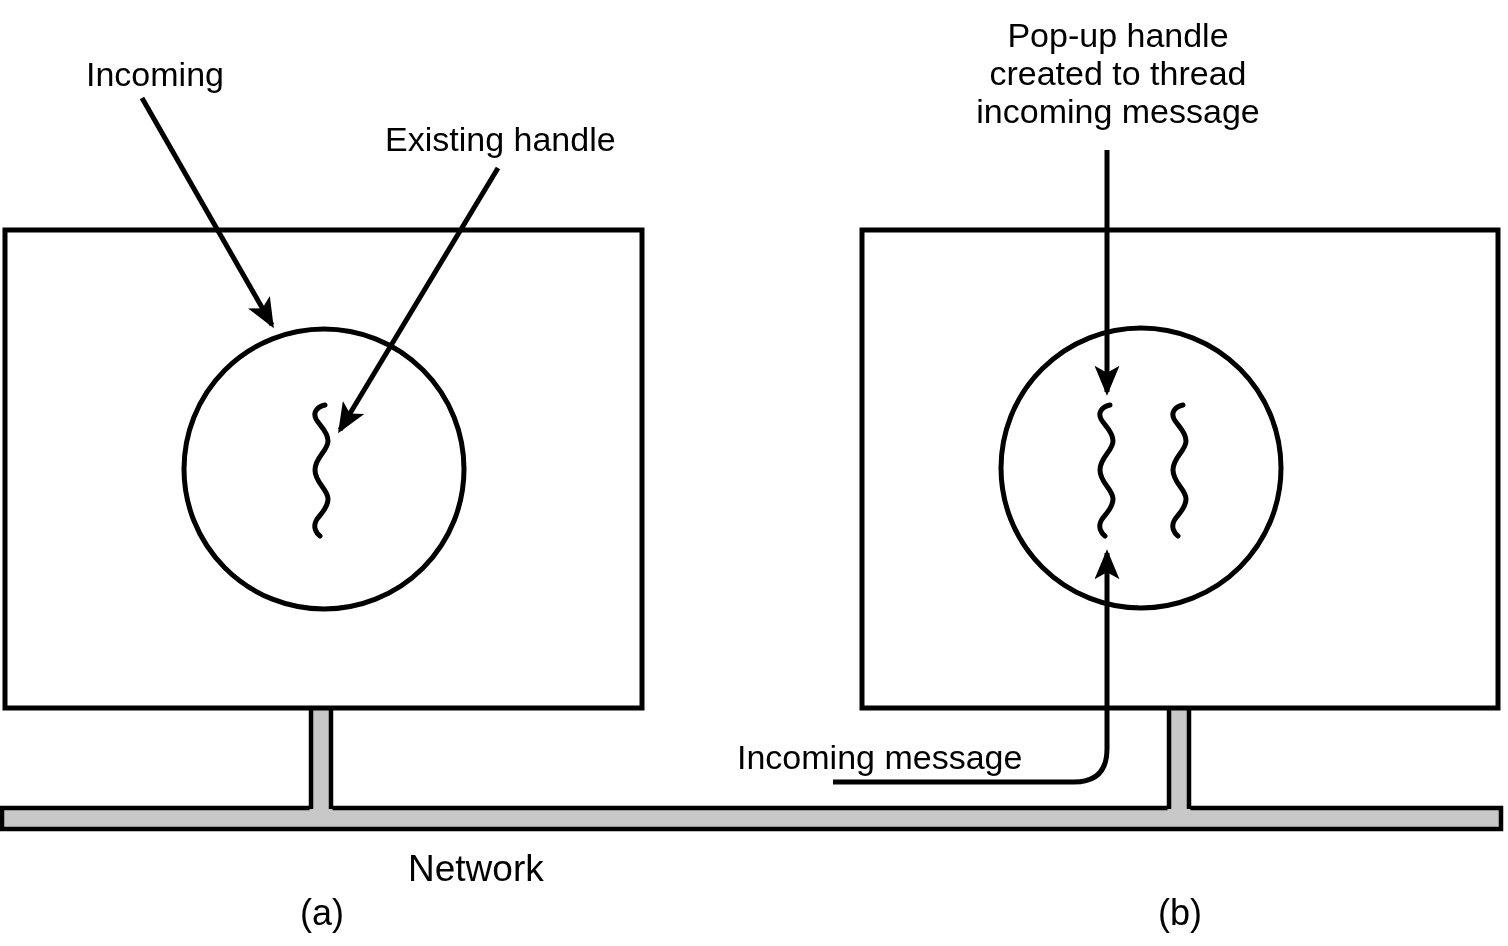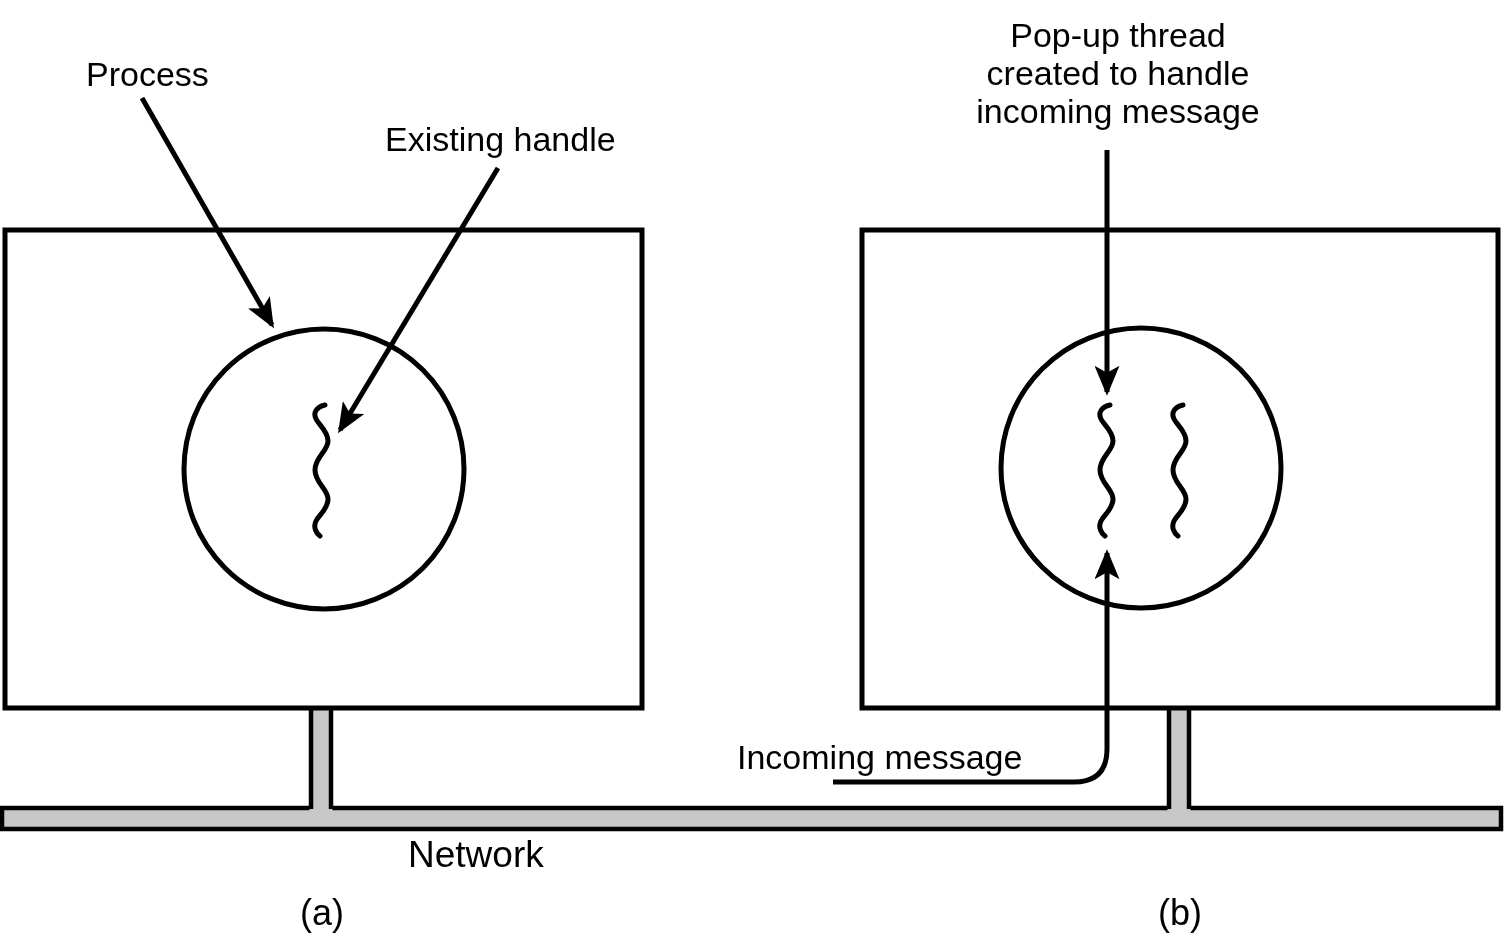--- a/index.html
+++ b/index.html
@@ -33,20 +33,21 @@
     text-align: center;
     transform: translateX(-50%);
     line-height: 38px;
   }
   .label.caption {
     transform: translateX(-50%);
     font-size: 36px;
   }
   .label.network {
     font-size: 37px;
+    margin-top: 14px;
   }
 </style>
 </head>
 <body>
 
 <div class="stage">
 
   <svg width="1508" height="946" viewBox="0 0 1508 946">
     <defs>
       <marker id="ah" viewBox="0 0 12 10" refX="10.5" refY="5" markerWidth="7" markerHeight="5" orient="auto" markerUnits="strokeWidth">
@@ -76,27 +77,27 @@
     <path transform="translate(322,404)" d="M 3,1 C -6,3 -9,9 -6,15 C -3,21 6,27 6,37 C 6,47 -7,53 -7,66 C -7,79 6,85 6,95 C 6,105 -3,111 -6,117 C -9,123 -6,129 -2,132" fill="none" stroke="#000000" stroke-width="5" stroke-linecap="round" stroke-linejoin="round"></path>
     <path transform="translate(1107,404)" d="M 3,1 C -6,3 -9,9 -6,15 C -3,21 6,27 6,37 C 6,47 -7,53 -7,66 C -7,79 6,85 6,95 C 6,105 -3,111 -6,117 C -9,123 -6,129 -2,132" fill="none" stroke="#000000" stroke-width="5" stroke-linecap="round" stroke-linejoin="round"></path>
     <path transform="translate(1180,404)" d="M 3,1 C -6,3 -9,9 -6,15 C -3,21 6,27 6,37 C 6,47 -7,53 -7,66 C -7,79 6,85 6,95 C 6,105 -3,111 -6,117 C -9,123 -6,129 -2,132" fill="none" stroke="#000000" stroke-width="5" stroke-linecap="round" stroke-linejoin="round"></path>
 
     <line x1="142" y1="98" x2="272" y2="325" stroke="#000000" stroke-width="5" marker-end="url(#ah)"></line>
     <line x1="498" y1="168" x2="340" y2="430" stroke="#000000" stroke-width="5" marker-end="url(#ah)"></line>
     <line x1="1107" y1="150" x2="1107" y2="392" stroke="#000000" stroke-width="5" marker-end="url(#ah)"></line>
     <path d="M 833,782 L 1074,782 Q 1107,782 1107,749 L 1107,553" fill="none" stroke="#000000" stroke-width="5" marker-end="url(#ah)"></path>
   </svg>
 
-  <div class="label" style="left:86px; top:57px;">Process</div>
+  <div class="label" style="left:86px; top:57px;">Incoming</div>
 
   <div class="label" style="left:385px; top:122px;">Existing handle</div>
 
   <div class="label popup" style="left:1118px; top:16px;">
-    <div>Pop-up thread</div>
-    <div>created to handle</div>
+    <div>Pop-up handle</div>
+    <div>created to thread</div>
     <div>incoming message</div>
   </div>
 
   <div class="label" style="left:737px; top:740px;">Incoming message</div>
 
   <div class="label network" style="left:408px; top:838px;">Network</div>
 
   <div class="label caption" style="left:322px; top:896px;">(a)</div>
 
   <div class="label caption" style="left:1180px; top:896px;">(b)</div>

